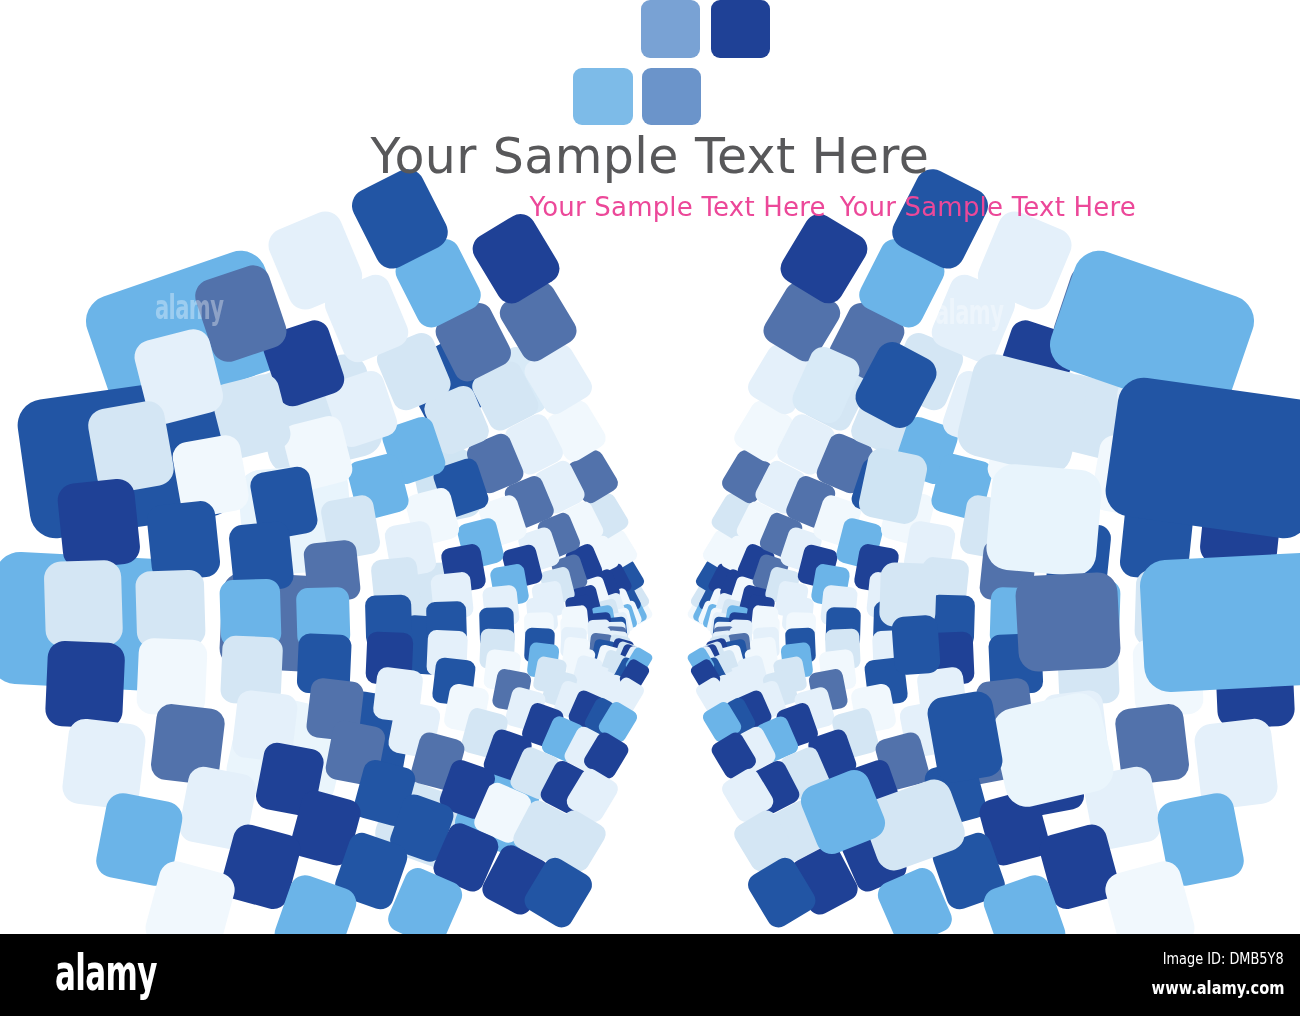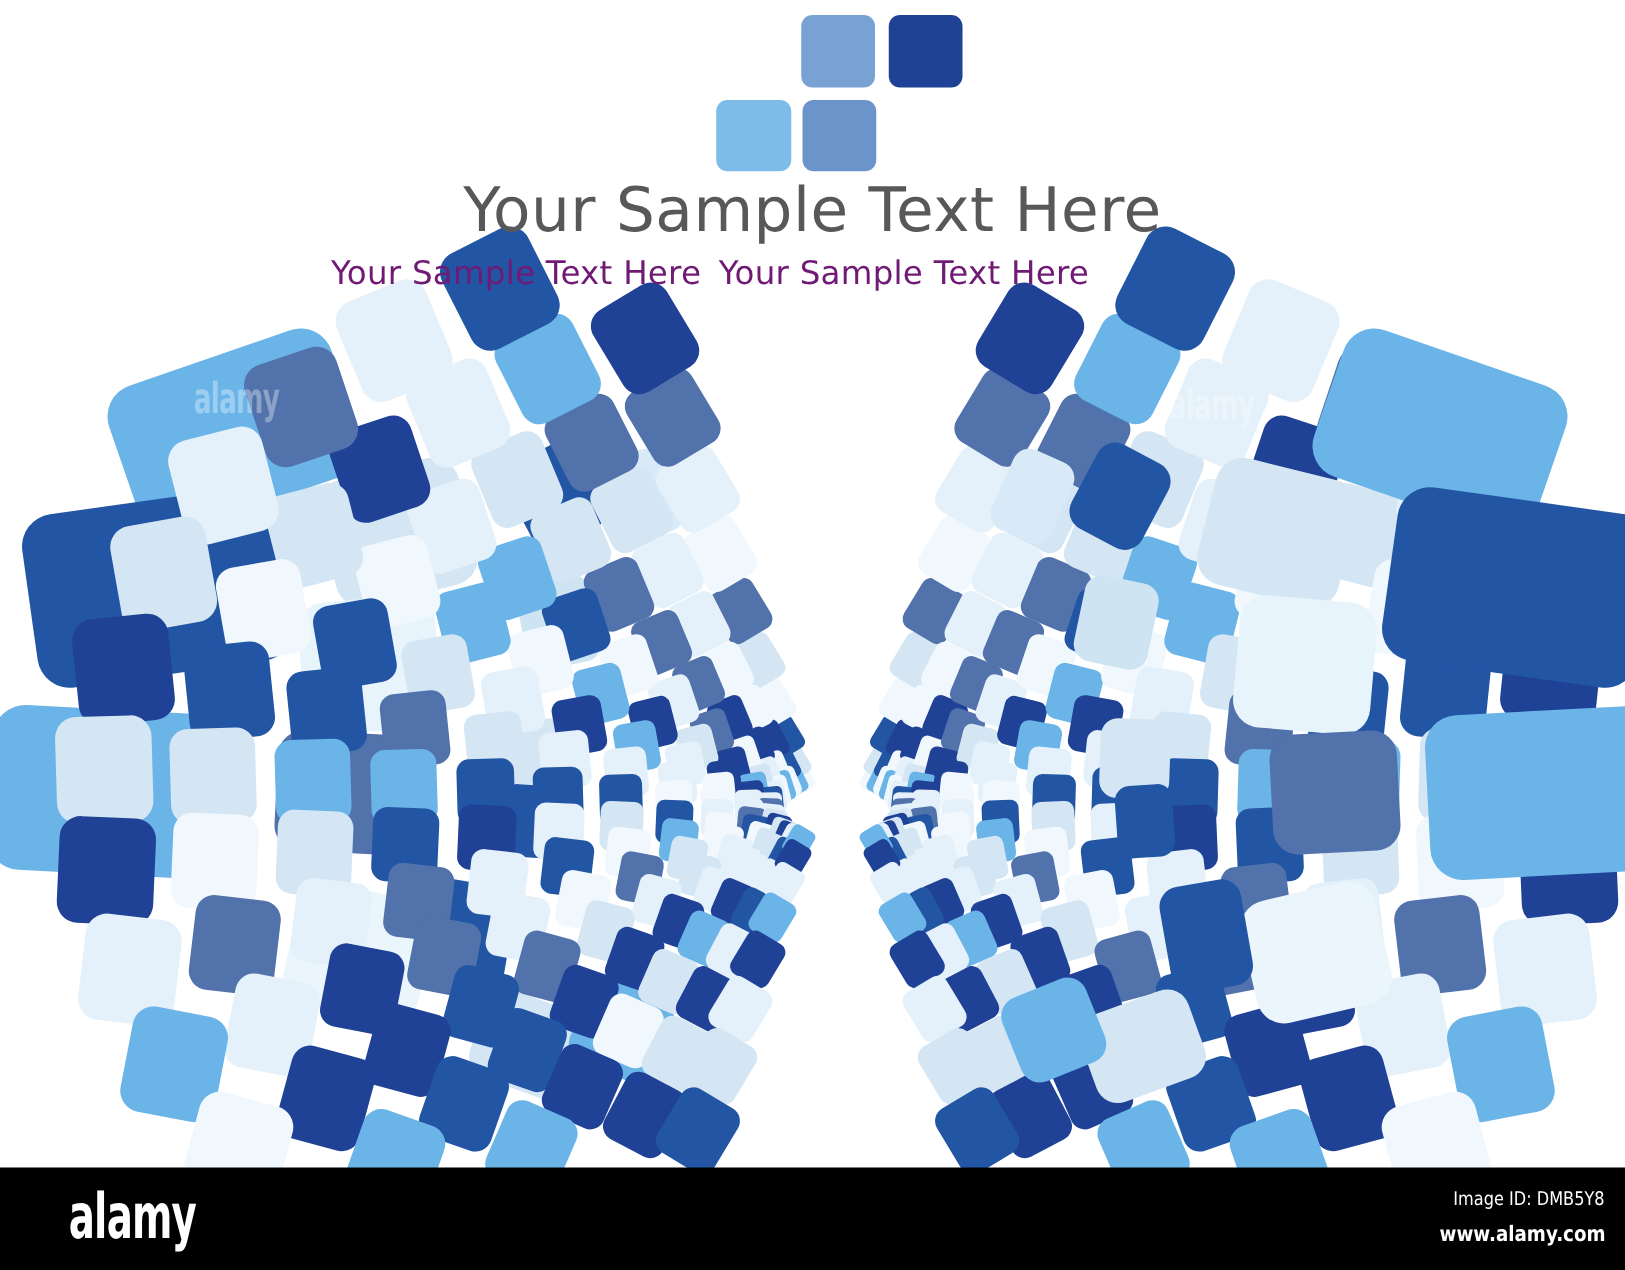--- a/index.html
+++ b/index.html
@@ -2,40 +2,40 @@
 <html><head>
 <meta charset="utf-8">
 <title>Your Sample Text Here</title>
 <style>
   html,body{margin:0;padding:0;background:#ffffff;}
   body{
     width:1300px;height:1016px;position:relative;overflow:hidden;
     font-family:"DejaVu Sans","Liberation Sans",sans-serif;
   }
   #stage{
-    position:absolute;left:0;top:12px;width:1300px;height:934px;
+    position:absolute;left:0;top:0;width:1300px;height:934px;
     background:#ffffff;overflow:hidden;
   }
   #artboard{position:absolute;left:0;top:0;width:1300px;height:934px;}
   #artboard svg{display:block;width:1300px;height:934px;}
 
   
   .logo-group{position:absolute;left:0;top:0;width:1300px;height:130px;}
   .logo-sq{position:absolute;border-radius:9px;}
 
   
   .title{
     position:absolute;left:0;top:131px;width:1300px;text-align:center;
     font-size:49px;font-weight:400;letter-spacing:.4px;
     color:#58585a;line-height:1.05;white-space:nowrap;
   }
   .subtitle{
-    position:absolute;left:0;top:194px;width:1136px;text-align:center;
+    position:absolute;left:0;top:194px;width:1136px;text-align:right;
     font-size:26px;font-weight:400;letter-spacing:.2px;
-    color:#701a75;line-height:1.05;white-space:nowrap;
+    color:#ec4899;line-height:1.05;white-space:nowrap;
   }
   .subtitle span{display:inline-block;}
   .sub-gap{width:14px;}
 
   
   #footer{
     position:absolute;left:0;top:934px;width:1300px;height:82px;
     background:#000000;
   }
   #alamy-logo{

